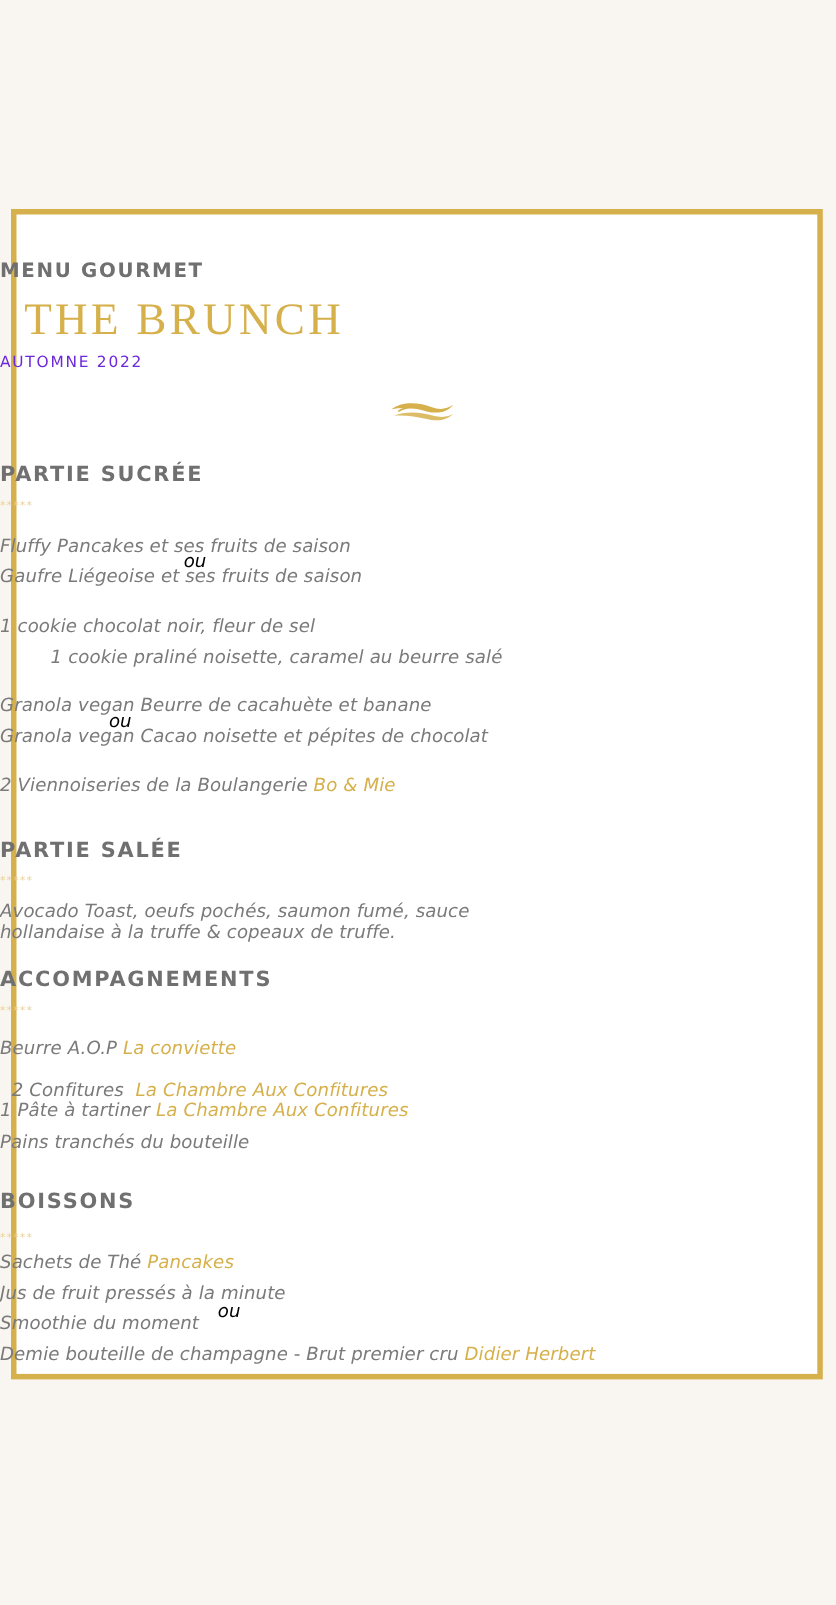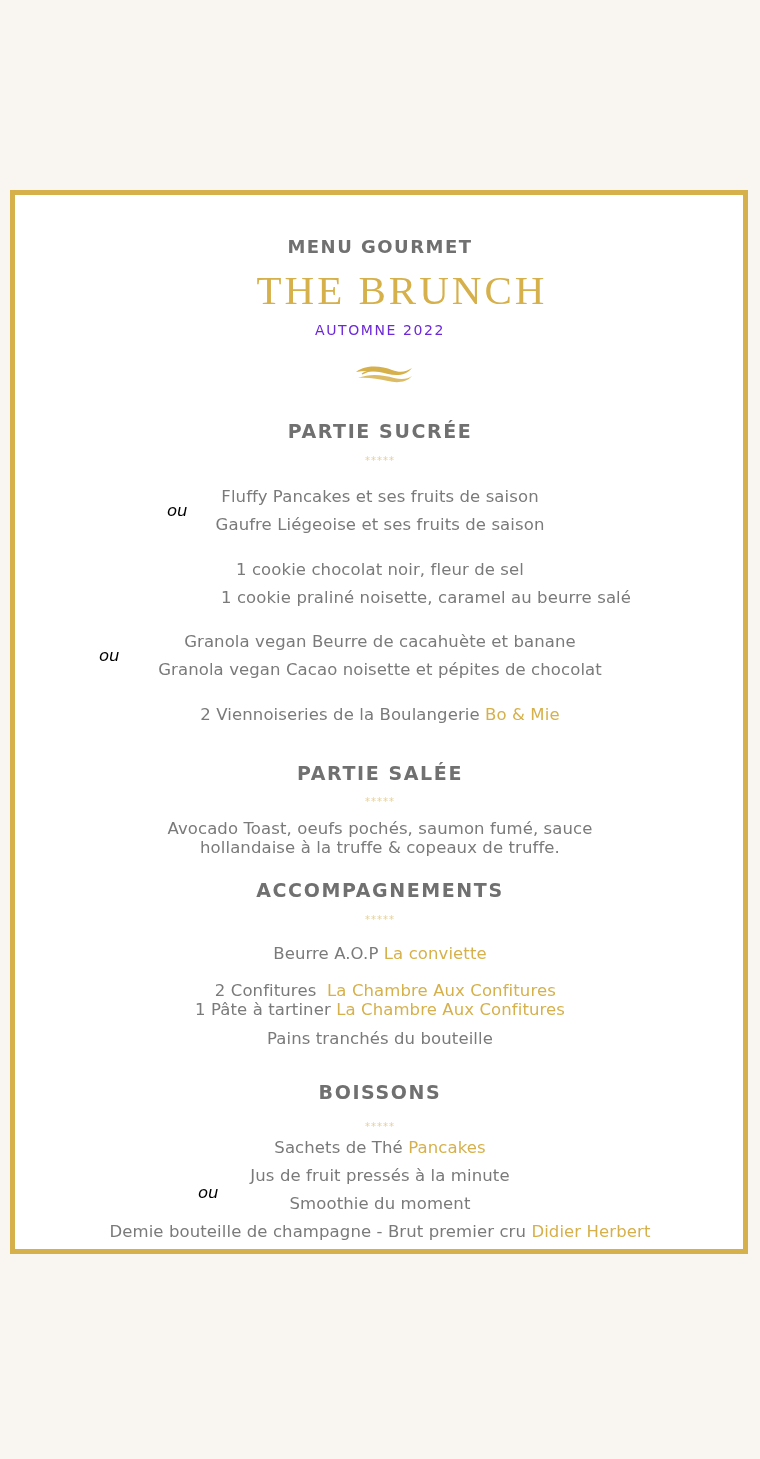--- a/index.html
+++ b/index.html
@@ -20,21 +20,21 @@
     top: 190px;
     width: 728px;
     height: 1054px;
     background: #ffffff;
     border: 5px solid #d6b04b;
   }
   .line {
     position: absolute;
     left: 0;
     width: 760px;
-    text-align: center;
+    text-align: left;
     white-space: nowrap;
     transform: translateY(-50%);
   }
   .kicker {
     font-family: "DejaVu Sans", sans-serif;
     font-weight: bold;
     color: #707070;
     font-size: 18px;
     letter-spacing: 1.5px;
   }
@@ -60,20 +60,21 @@
     letter-spacing: 1.6px;
   }
   .stars {
     color: #e8cf96;
     font-size: 10px;
     letter-spacing: 1px;
     font-family: "DejaVu Sans", sans-serif;
   }
   .item {
     font-family: "DejaVu Sans", sans-serif;
+    font-style: italic;
     color: #7a7a7a;
     font-size: 16.5px;
     letter-spacing: 0.1px;
   }
   .item .brand {
     color: #d6b04b;
   }
   .ou {
     position: absolute;
     font-family: "DejaVu Sans", sans-serif;

